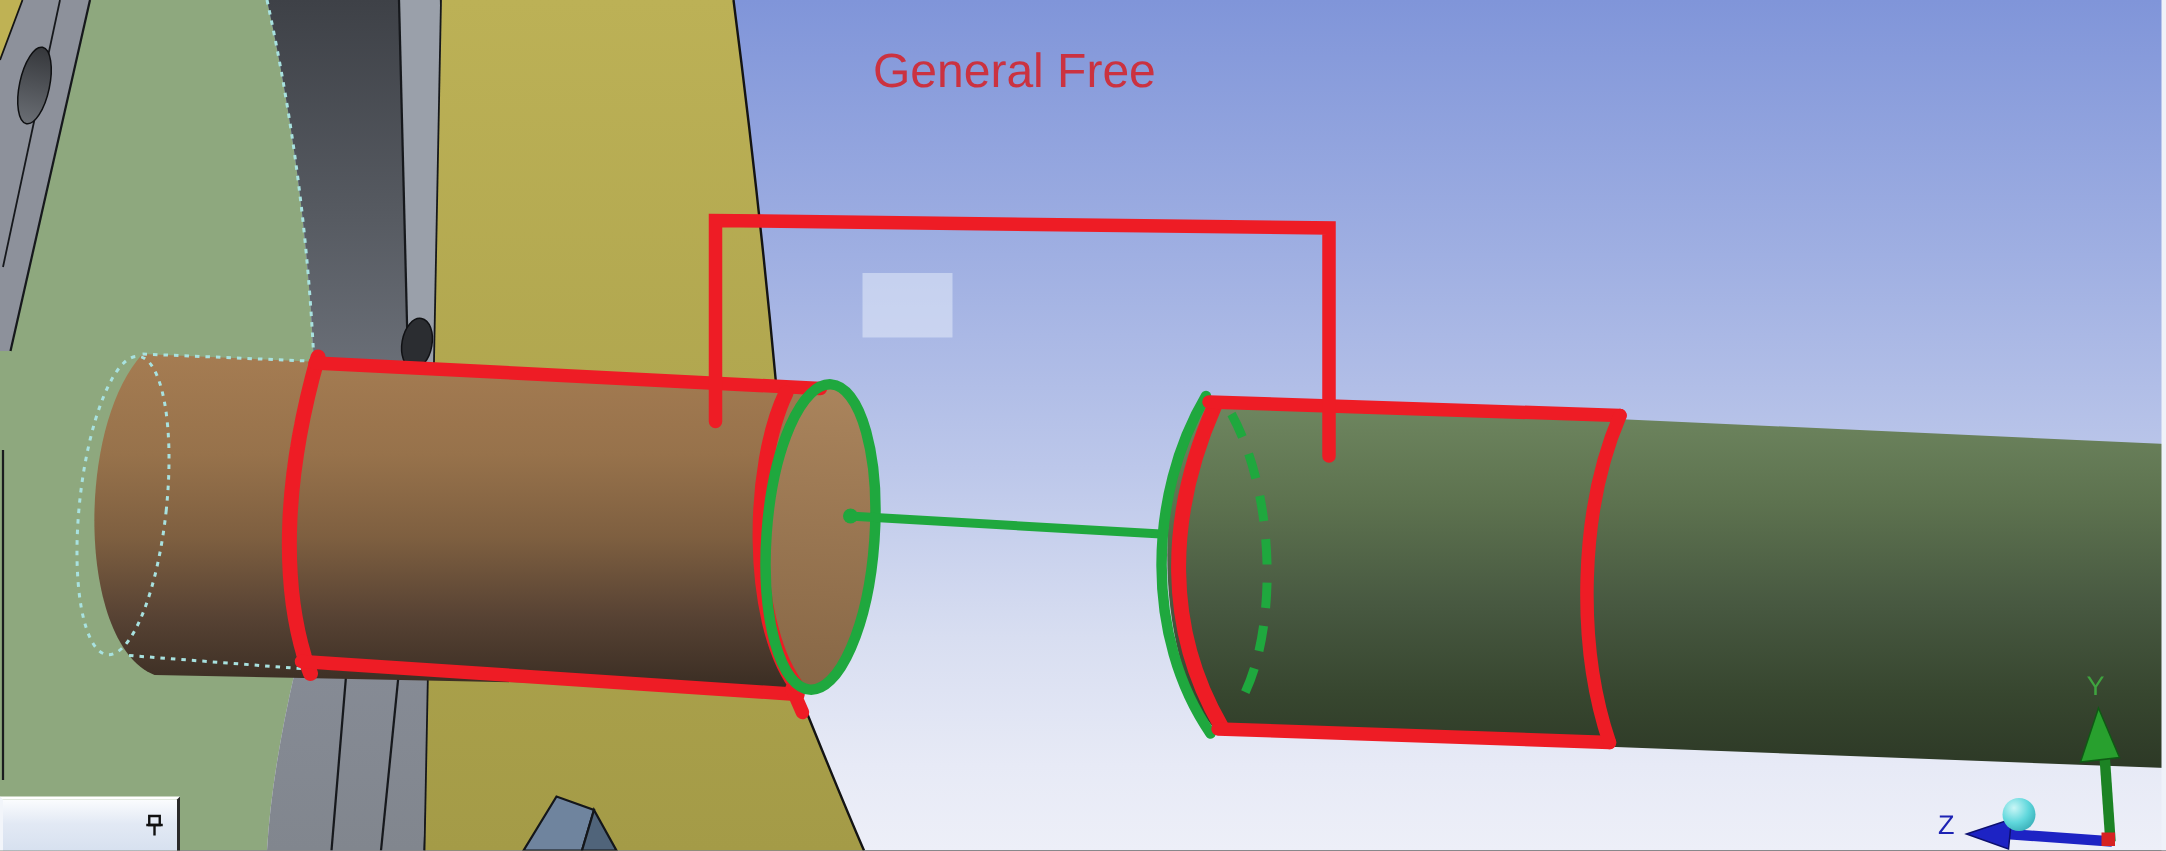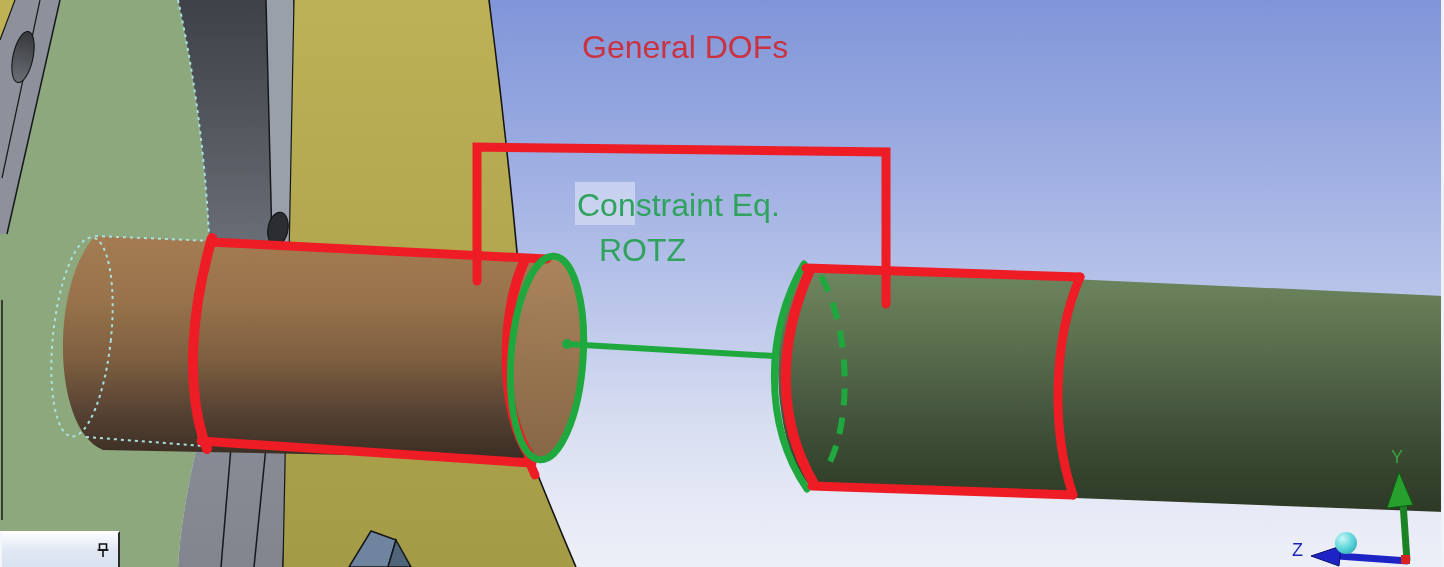--- a/index.html
+++ b/index.html
@@ -178,27 +178,23 @@
       <rect x="1401" y="555" width="9" height="9" fill="#D62222"></rect>
       <circle cx="1346" cy="543" r="11" fill="url(#sphereGrad)"></circle>
       <text x="1391" y="463" font-size="18" fill="#3FA33F" font-family="Liberation Sans, sans-serif">Y</text>
       <text x="1292" y="556" font-size="18" fill="#1D23B4" font-family="Liberation Sans, sans-serif">Z</text>
     </g>
   </svg>
 
   <div id="con-highlight"></div>
 
   <div id="joint-anno" class="anno">
-    <span class="anno-line">General DOFs</span>
+    <span class="anno-line">General Free</span>
   </div>
 
-  <div id="constraint-anno" class="anno">
-    <span class="anno-line">Constraint Eq.</span>
-    <span class="anno-line indent">ROTZ</span>
-  </div>
 
   <div id="legend-box">
     <svg class="pin" viewBox="0 0 14 17">
       <path d="M3.5,2 h7 v6 h-7 Z" fill="none" stroke="#111" stroke-width="1.6"></path>
       <path d="M1.5,8 h11" stroke="#111" stroke-width="1.6"></path>
       <path d="M7,8 v7" stroke="#111" stroke-width="1.6"></path>
     </svg>
   </div>
 
   <div id="right-strip"></div>

